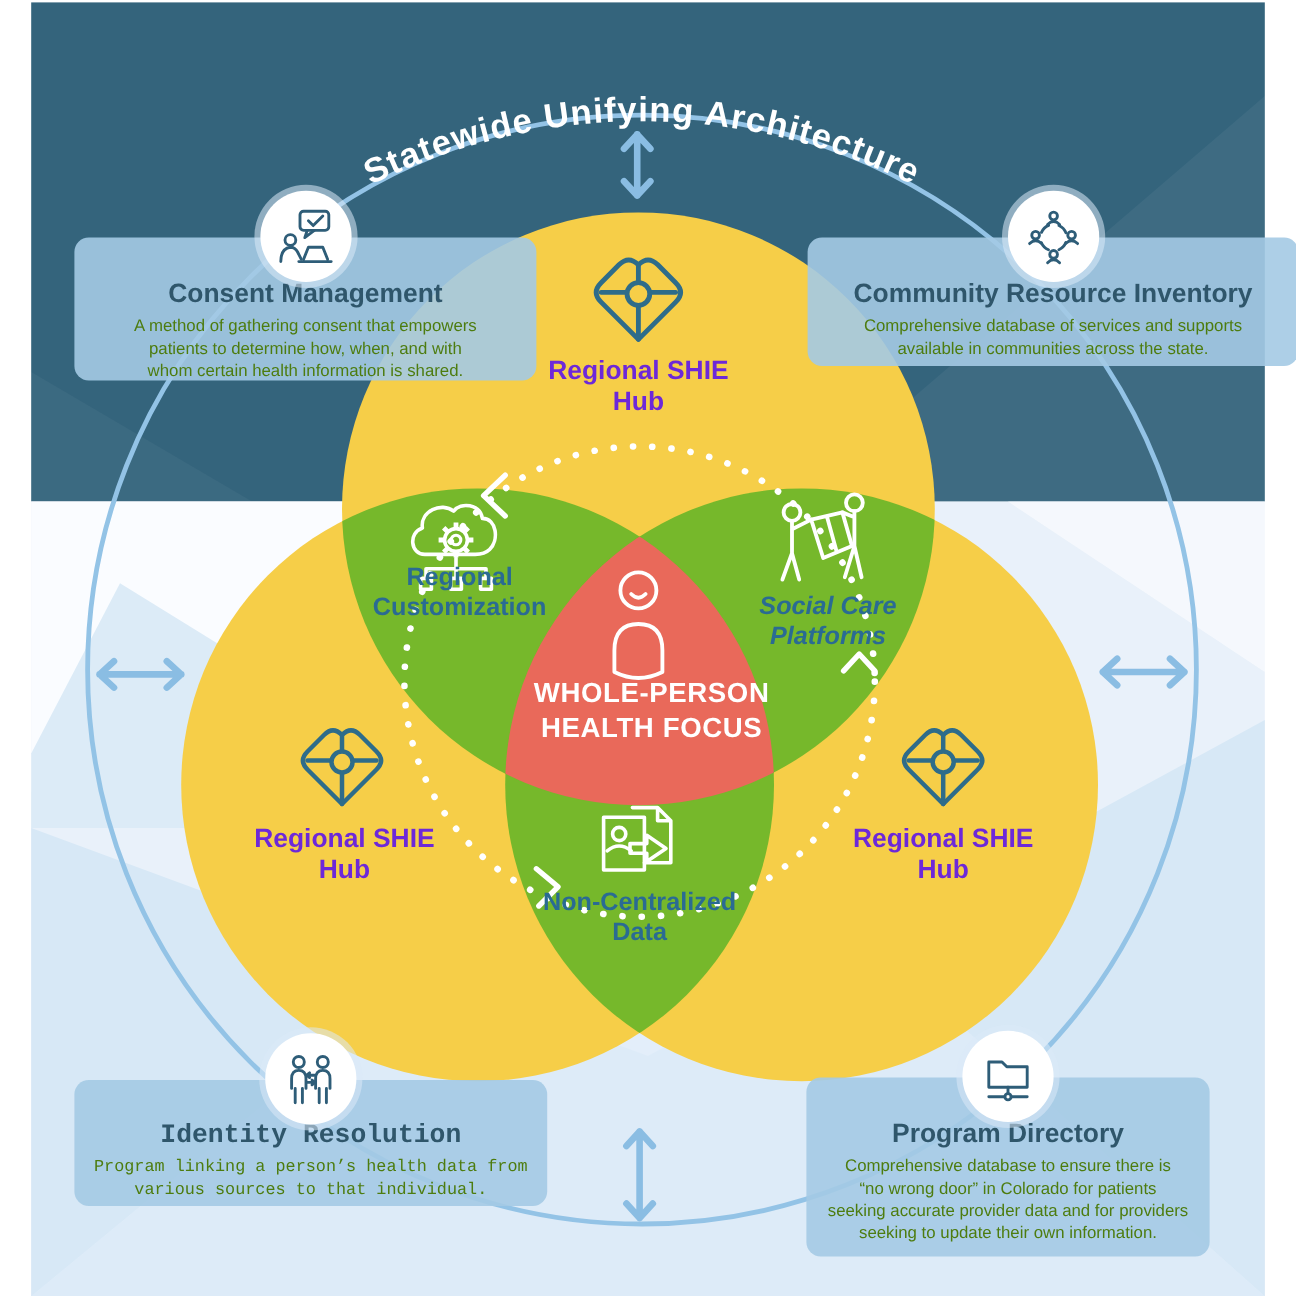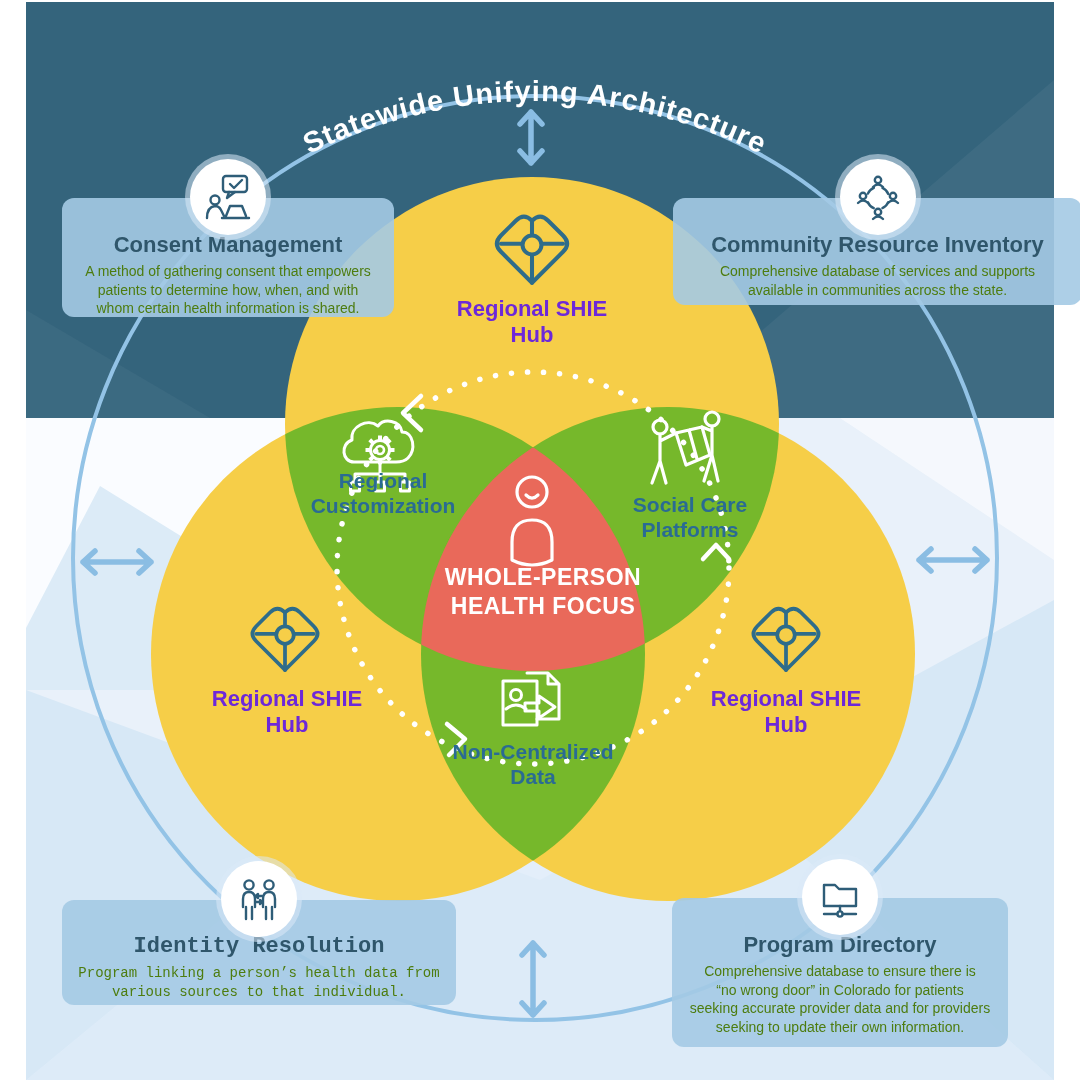--- a/index.html
+++ b/index.html
@@ -148,34 +148,34 @@
   </div>
   <div class="label hub-label" style="left:786px;top:712px;">
     <span>Regional SHIE</span><br>
     <span>Hub</span>
   </div>
 
   <div class="label overlap-label" style="left:383px;top:494px;">
     <span>Regional</span><br>
     <span>Customization</span>
   </div>
-  <div class="label overlap-label" style="left:690px;top:518px;">
+  <div class="label overlap-label" style="left:690px;top:518px;font-style:italic;">
     <span>Social Care</span><br>
     <span>Platforms</span>
   </div>
   <div class="label overlap-label" style="left:533px;top:765px;">
     <span>Non-Centralized</span><br>
     <span>Data</span>
   </div>
   <div class="label center-label" style="left:532px;top:592px;margin-left:11px;">
     <span>WHOLE-PERSON</span><br>
     <span>HEALTH FOCUS</span>
   </div>
 
-  <div class="callout" style="left:62px;top:198px;width:332px;height:119px;">
+  <div class="callout" style="left:62px;top:198px;width:385px;height:119px;">
     <div class="badge">
       <svg viewBox="0 0 48 48">
         <g class="badge-ic">
           <rect x="19" y="3" width="24" height="16" rx="3"></rect>
           <path d="M25 19 L23 25 L31 19"></path>
           <path d="M26 11 L30 15 L38 7"></path>
           <circle cx="11" cy="27" r="4.5"></circle>
           <path d="M3 45 Q3 34 11 33 Q15 33 17 37 L20 43"></path>
           <path d="M22 43 L26 33 L38 33 L42 43 M18 45 H45"></path>
         </g>

